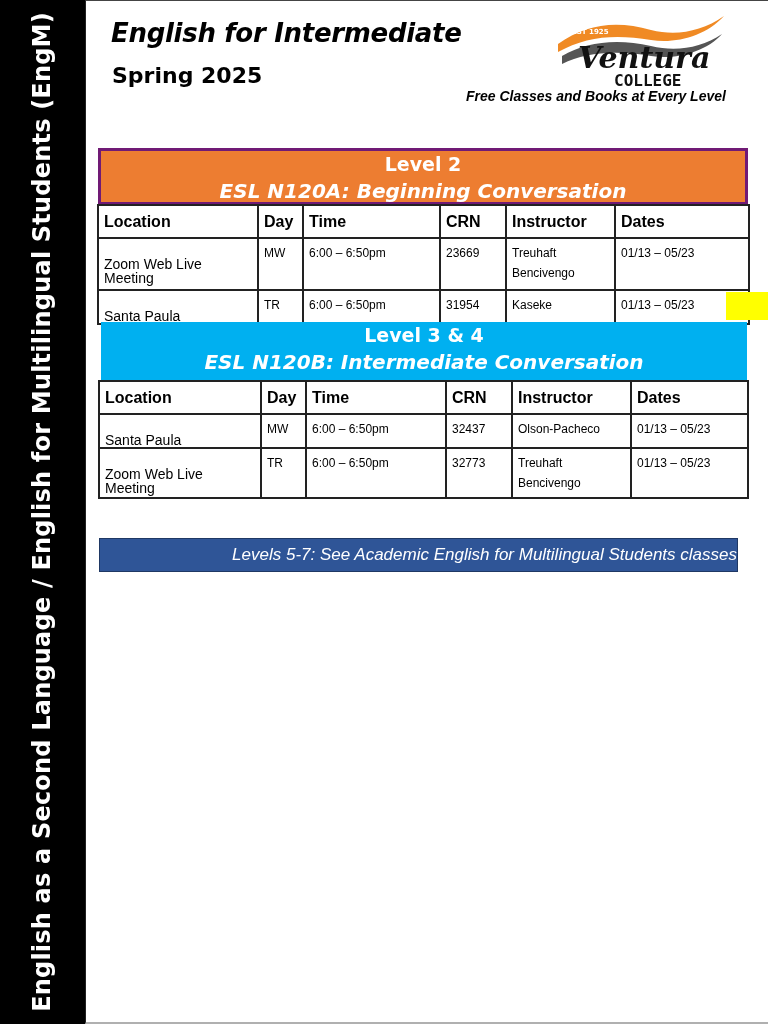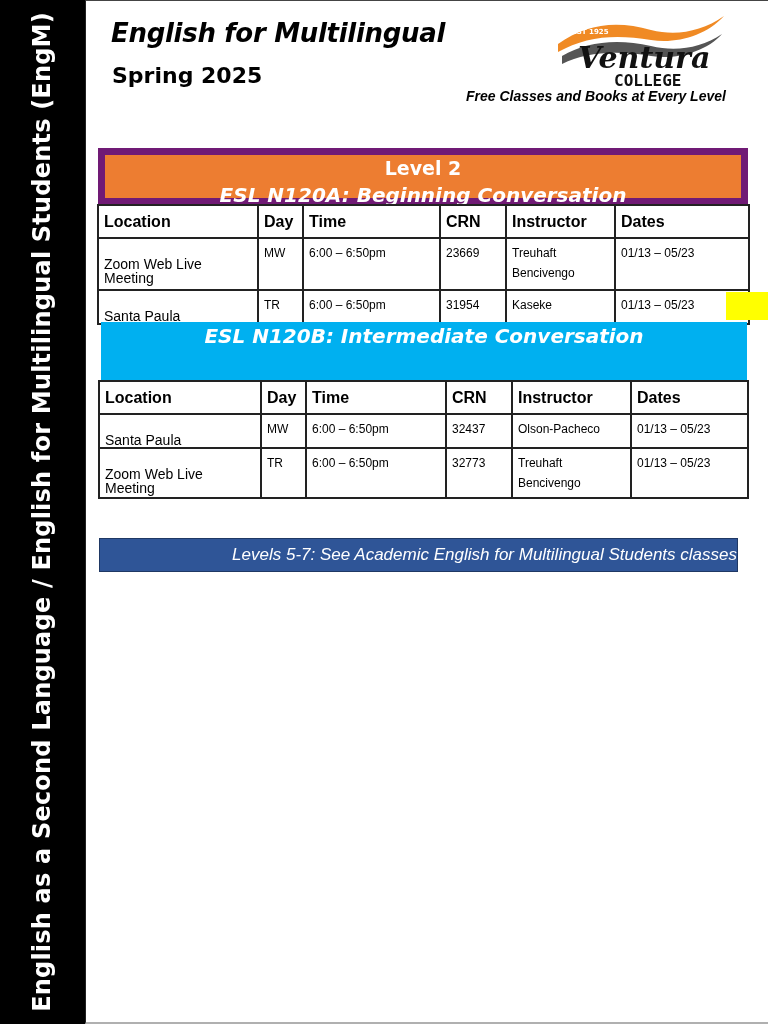--- a/index.html
+++ b/index.html
@@ -18,21 +18,21 @@
 
   .title { position: absolute; left: 111px; top: 18px; font-size: 26px; font-weight: bold; font-style: italic; font-family: "DejaVu Sans", sans-serif; letter-spacing: -0.3px; }
   .subtitle { position: absolute; left: 112px; top: 63px; font-size: 22px; font-weight: bold; font-family: "DejaVu Sans", sans-serif; }
 
   .logo { position: absolute; left: 556px; top: 14px; width: 170px; height: 76px; }
   .tagline { position: absolute; left: 466px; top: 88px; font-size: 14px; font-weight: bold; font-style: italic; white-space: nowrap; }
 
   .band { position: absolute; text-align: center; color: #fff; font-weight: bold; font-family: "DejaVu Sans", sans-serif; }
   .band .lvl { font-size: 19px; line-height: 26px; }
   .band .course { font-size: 20px; font-style: italic; line-height: 28px; }
-  .band-orange { left: 98px; top: 148px; width: 650px; height: 57px; background: #ed7d31; border: 7px solid #701a75; }
+  .band-orange { left: 98px; top: 148px; width: 650px; height: 57px; background: #ed7d31; border: 3px solid #701a75; }
   .band-blue { left: 101px; top: 322px; width: 646px; height: 58px; background: #00b0f0; }
 
   table.sched { position: absolute; border-collapse: collapse; background: #fff; table-layout: fixed; }
   table.sched td { border: 2px solid #222; padding: 4px 5px 0 5px; vertical-align: top; font-size: 12px; line-height: 20px; }
   table.sched tr.hdr td { font-weight: bold; font-size: 16px; height: 33px; padding-top: 6px; }
   table.sched td.loc { font-size: 14px; line-height: 14px; padding-top: 18px; }
   .t1 { left: 97px; top: 204px; width: 651px; }
   .t2 { left: 98px; top: 380px; width: 649px; }
 
   .full-badge { position: absolute; left: 726px; top: 292px; width: 42px; height: 28px; background: #ffff00;
@@ -42,21 +42,21 @@
     border: 1px solid #1f3864; color: #fff; font-style: italic; font-size: 17px; line-height: 32px; text-align: right; }
 </style>
 </head>
 <body>
 
 <div class="side-bar">
   <div class="side-text">English as a Second Language /  English for Multilingual Students (EngM)</div>
 </div>
 <div class="page-frame"></div>
 
-<div class="title">English for Multilingual</div>
+<div class="title">English for Intermediate</div>
 <div class="subtitle">Spring 2025</div>
 
 <svg class="logo" viewBox="0 0 170 76">
   <path d="M2 30 C 30 10, 60 6, 95 16 C 120 22, 145 18, 168 2 C 150 22, 120 30, 95 26 C 60 20, 30 22, 2 38 Z" fill="#f08a24"></path>
   <path d="M6 42 C 30 28, 60 24, 95 32 C 120 38, 145 34, 166 20 C 150 38, 120 46, 95 42 C 60 36, 30 38, 6 50 Z" fill="#555"></path>
   <text x="16" y="20" font-size="7" fill="#fff" font-weight="bold" font-family="DejaVu Sans, sans-serif">EST 1925</text>
   <text x="22" y="54" font-size="30" fill="#111" font-weight="bold" font-style="italic" font-family="DejaVu Serif, serif">Ventura</text>
   <text x="58" y="72" font-size="16" fill="#111" font-weight="bold" font-family="DejaVu Sans Mono, monospace">COLLEGE</text>
 </svg>
 <div class="tagline">Free Classes and Books at Every Level</div>
@@ -97,20 +97,21 @@
     <td>6:00 – 6:50pm</td>
     <td>31954</td>
     <td>Kaseke</td>
     <td>01/13 – 05/23</td>
   </tr>
 </tbody>
   </table>
 <div class="full-badge">Full</div>
 
 <div class="band band-blue">
+  <div class="lvl">Level 3 &amp; 4</div>
   <div class="course">ESL N120B: Intermediate Conversation</div>
 </div>
 <table class="sched t2">
   <colgroup>
       <col style="width:162px">
       <col style="width:45px">
       <col style="width:140px">
       <col style="width:66px">
       <col style="width:119px">
       <col style="width:117px">

